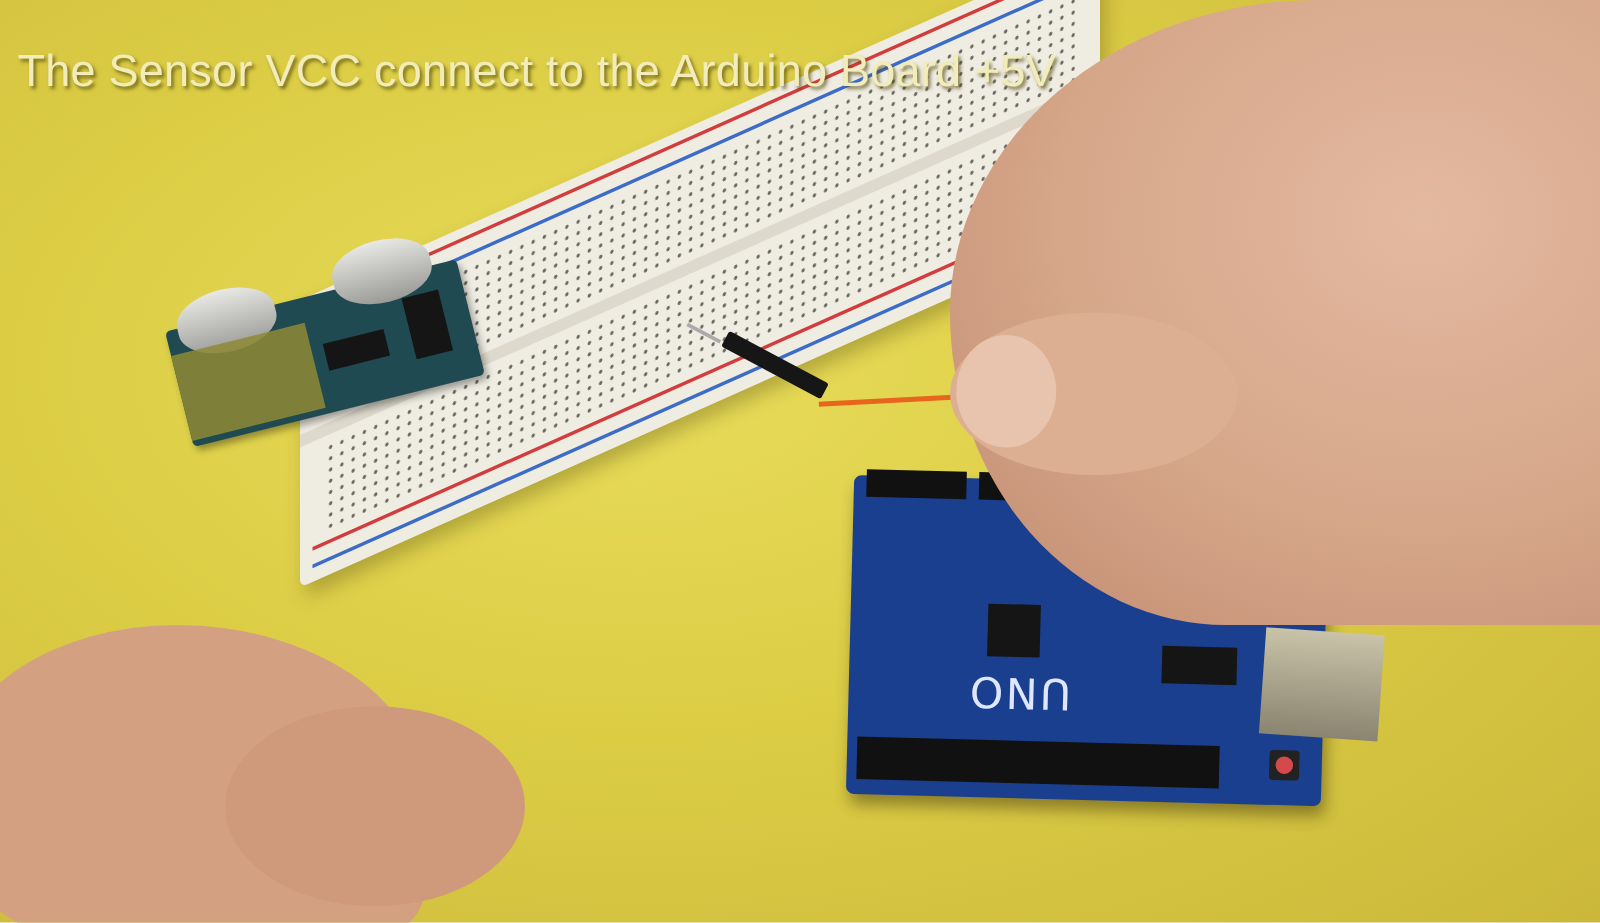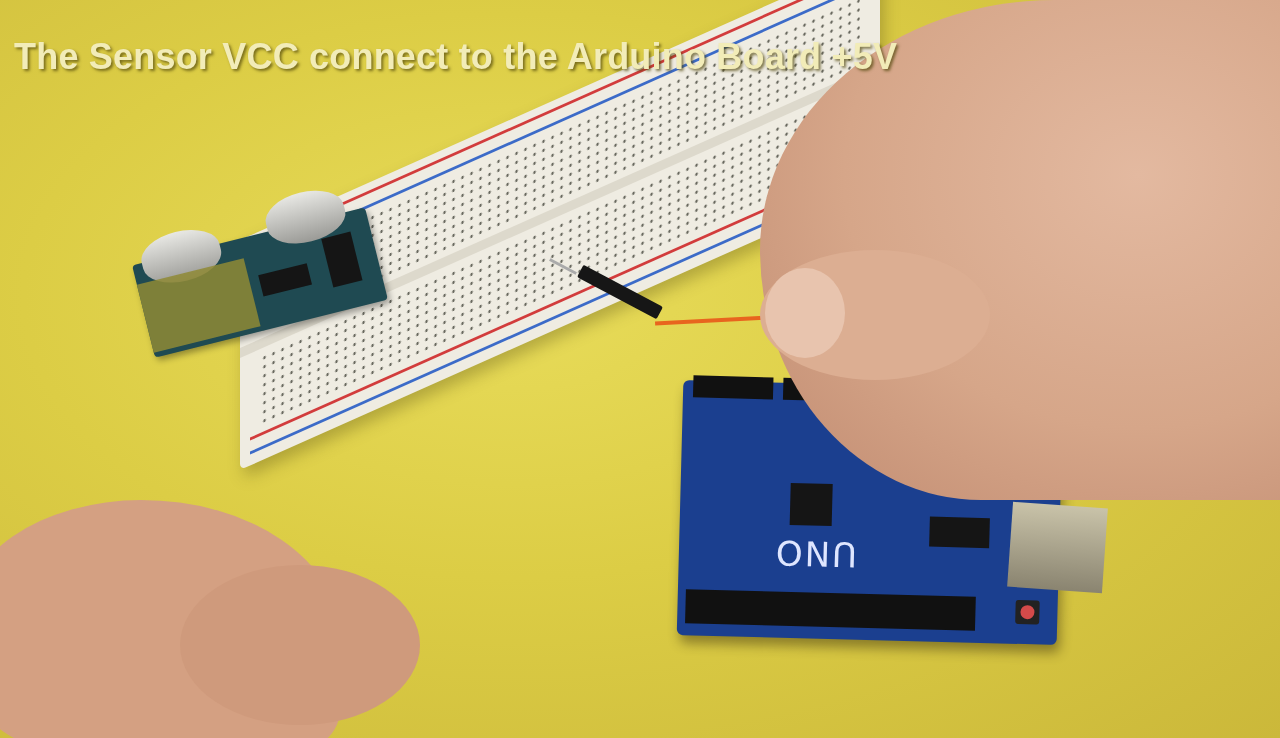--- a/index.html
+++ b/index.html
@@ -1,19 +1,19 @@
 <!DOCTYPE html>
 <html><head>
 <meta charset="utf-8">
 <style>
   html,body{margin:0;padding:0;}
   body{width:1280px;height:738px;overflow:hidden;position:relative;
     background:radial-gradient(ellipse at 40% 40%, #e8dc5a 0%, #dccd45 45%, #cbb83a 100%);
     font-family:"Liberation Sans",sans-serif;}
-  .caption{position:absolute;left:14px;top:36px;font-size:36px;font-weight:bold;
+  .caption{position:absolute;left:14px;top:36px;font-size:36px;font-weight:normal;
     color:#f2ecb8;text-shadow:2px 2px 3px rgba(80,70,10,.7);letter-spacing:0.2px;white-space:nowrap;z-index:20;}
   .breadboard{position:absolute;left:240px;top:240px;width:640px;height:230px;
     background:#efece2;border-radius:6px;transform:skewY(-24deg) rotate(0deg);transform-origin:left top;
     box-shadow:4px 10px 14px rgba(90,80,20,.35);}
   .bb-rail{position:absolute;left:10px;right:10px;height:3px;}
   .bb-holes{position:absolute;left:20px;right:20px;height:70px;
     background-image:radial-gradient(circle,#6a6a60 1.2px,transparent 1.6px);background-size:9px 9px;}
   .bb-groove{position:absolute;left:0;right:0;height:10px;background:#ddd9cc;}
   .sensor{position:absolute;left:140px;top:235px;width:240px;height:95px;background:#1f4a52;
     transform:rotate(-14deg);border-radius:4px;box-shadow:2px 4px 6px rgba(0,0,0,.35);}

